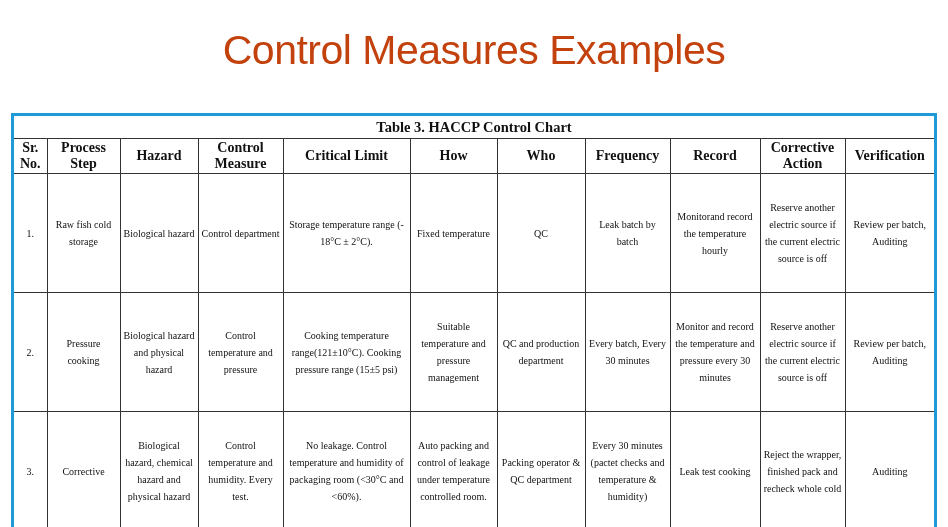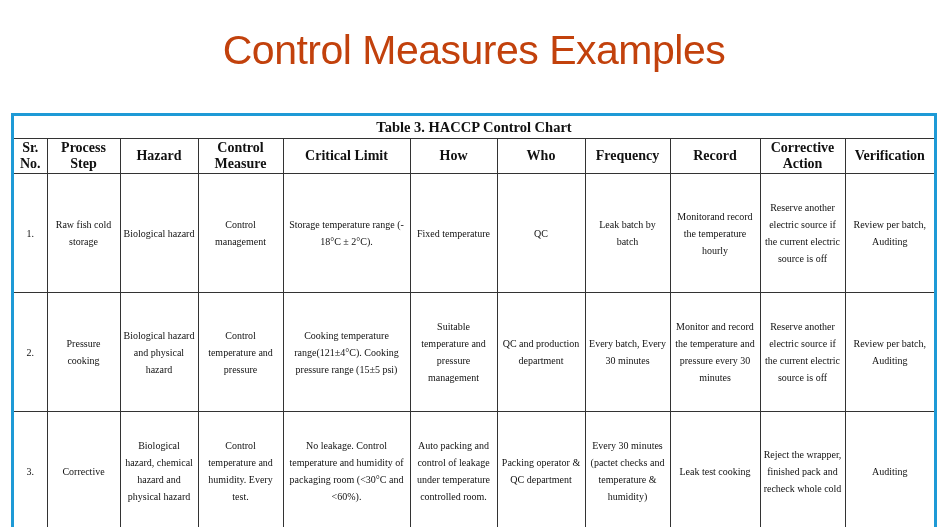--- a/index.html
+++ b/index.html
@@ -68,35 +68,35 @@
       <th>Who</th>
       <th>Frequency</th>
       <th>Record</th>
       <th>Corrective Action</th>
       <th>Verification</th>
     </tr>
     <tr class="data-row">
       <td>1.</td>
       <td>Raw fish cold storage</td>
       <td>Biological hazard</td>
-      <td>Control management</td>
+      <td>Control department</td>
       <td>Storage temperature range (- 18°C ± 2°C).</td>
       <td>Fixed temperature</td>
       <td>QC</td>
       <td>Leak batch by batch</td>
       <td>Monitorand record the temperature hourly</td>
       <td>Reserve another electric source if the current electric source is off</td>
       <td>Review per batch, Auditing</td>
     </tr>
     <tr class="data-row">
       <td>2.</td>
       <td>Pressure cooking</td>
       <td>Biological hazard and physical hazard</td>
       <td>Control temperature and pressure</td>
-      <td>Cooking temperature range(121±4°C). Cooking pressure range (15±5 psi)</td>
+      <td>Cooking temperature range(121±10°C). Cooking pressure range (15±5 psi)</td>
       <td>Suitable temperature and pressure management</td>
       <td>QC and production department</td>
       <td>Every batch, Every 30 minutes</td>
       <td>Monitor and record the temperature and pressure every 30 minutes</td>
       <td>Reserve another electric source if the current electric source is off</td>
       <td>Review per batch, Auditing</td>
     </tr>
     <tr class="data-row">
       <td>3.</td>
       <td>Corrective</td>

